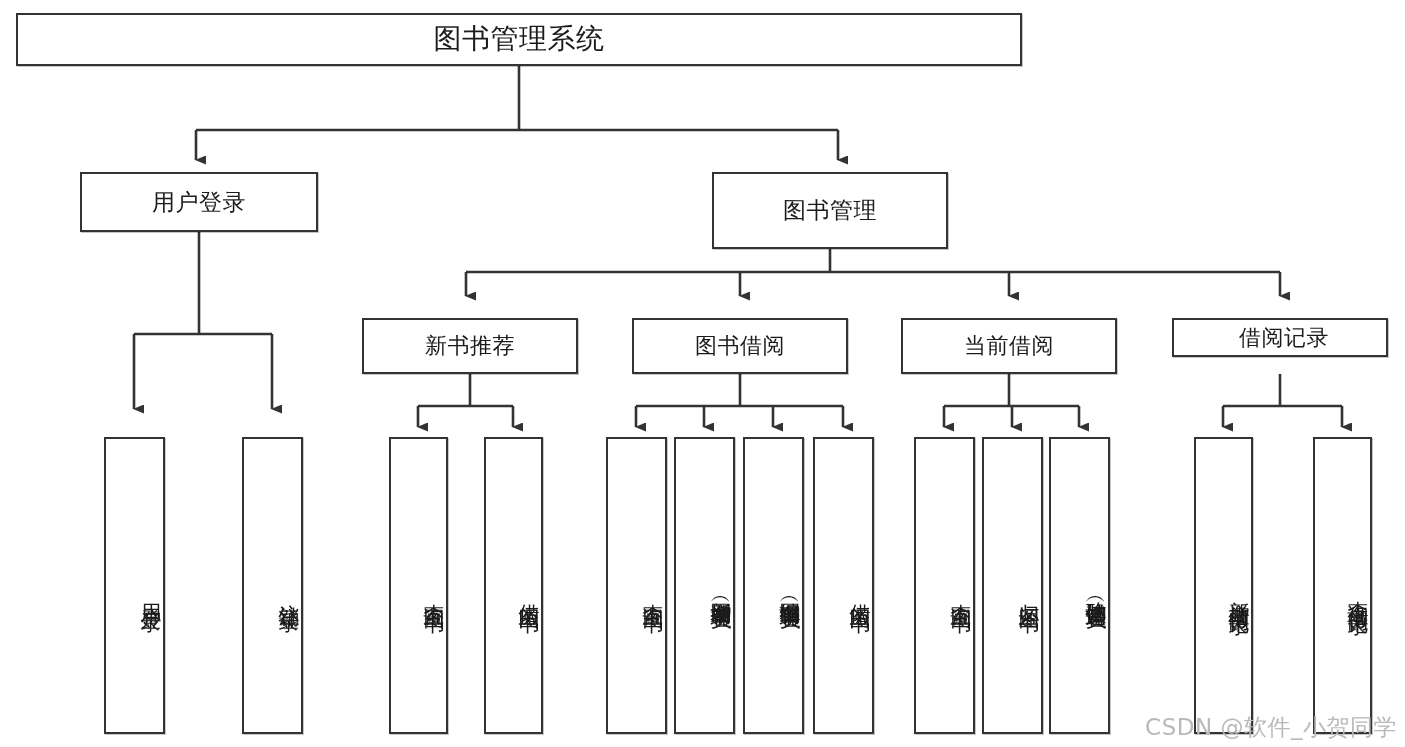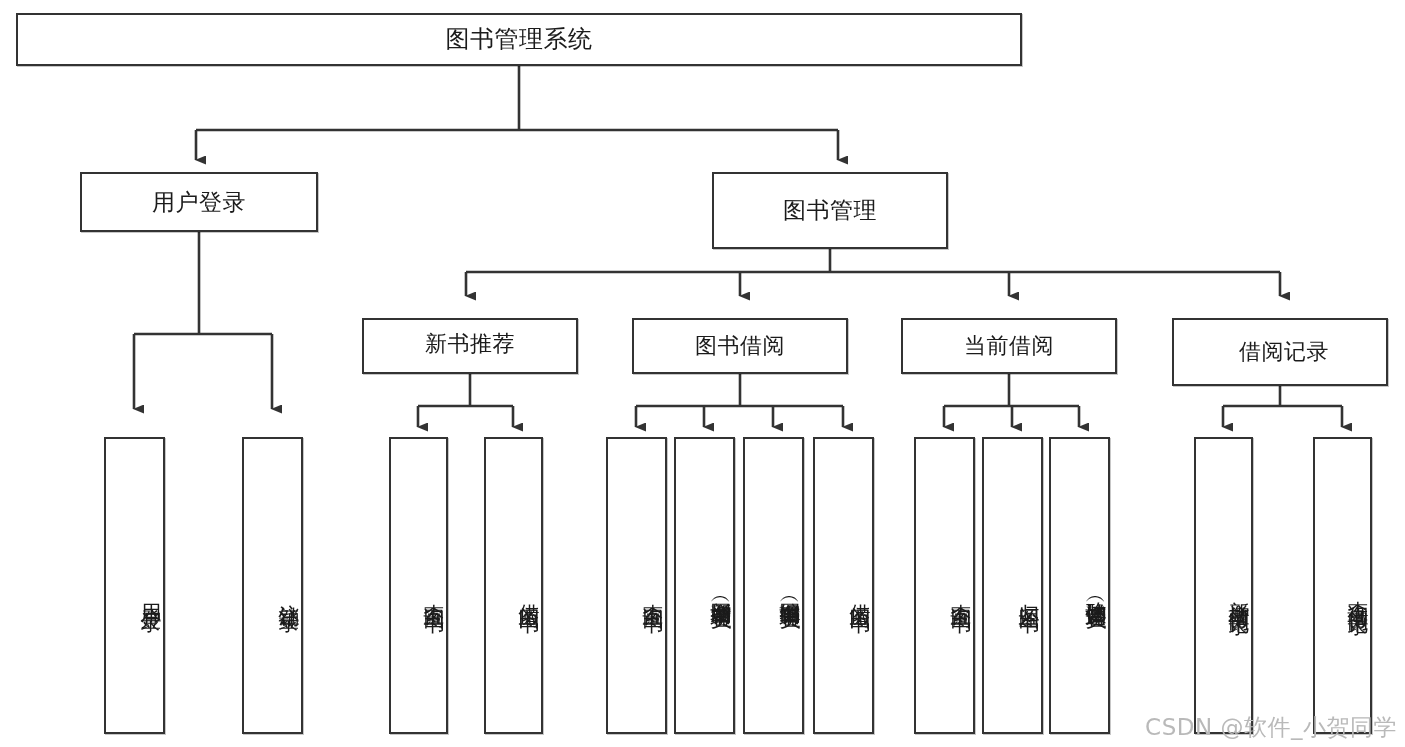--- a/index.html
+++ b/index.html
@@ -34,21 +34,21 @@
     box-shadow: 1px 1px 0 0 rgba(0,0,0,0.22);
     display: flex;
     align-items: center;
     justify-content: center;
     color: #1b1b1b;
     font-size: 22px;
     line-height: 1.15;
     letter-spacing: 0.5px;
     z-index: 2;
   }
-  .node.level-0 { font-size: 24px; }
+  .node.level-0 { font-size: 28px; }
   .node.level-1 { font-size: 23px; }
   .node.level-2 { font-size: 22px; }
   .node.leaf {
     writing-mode: vertical-rl;
     text-orientation: upright;
     align-items: flex-start;
     justify-content: center;
     padding-top: 14px;
     font-size: 21px;
     letter-spacing: 3px;
@@ -127,30 +127,30 @@
     <span>图书管理系统</span>
   </div>
 
   <div class="node level-1" style="left:80px; top:172px; width:238px; height:60px;">
     <span>用户登录</span>
   </div>
   <div class="node level-1" style="left:712px; top:172px; width:236px; height:77px;">
     <span>图书管理</span>
   </div>
 
-  <div class="node level-2" style="left:362px; top:318px; width:216px; height:56px;font-family:Liberation Mono, monospace;">
+  <div class="node level-2" style="left:362px; top:318px; width:216px; height:56px;">
     <span>新书推荐</span>
   </div>
   <div class="node level-2" style="left:632px; top:318px; width:216px; height:56px;">
     <span>图书借阅</span>
   </div>
   <div class="node level-2" style="left:901px; top:318px; width:216px; height:56px;">
     <span>当前借阅</span>
   </div>
-  <div class="node level-2" style="left:1172px; top:318px; width:216px; height:68px;padding-left:8px;">
+  <div class="node level-2" style="left:1172px; top:318px; width:216px; height:39px;padding-left:8px;">
     <span>借阅记录</span>
   </div>
 
   <div class="node leaf" style="left:104px; top:437px; width:61px; height:297px;">
     <span>用户登录</span>
   </div>
   <div class="node leaf" style="left:242px; top:437px; width:61px; height:297px;">
     <span>注销登录</span>
   </div>
 

